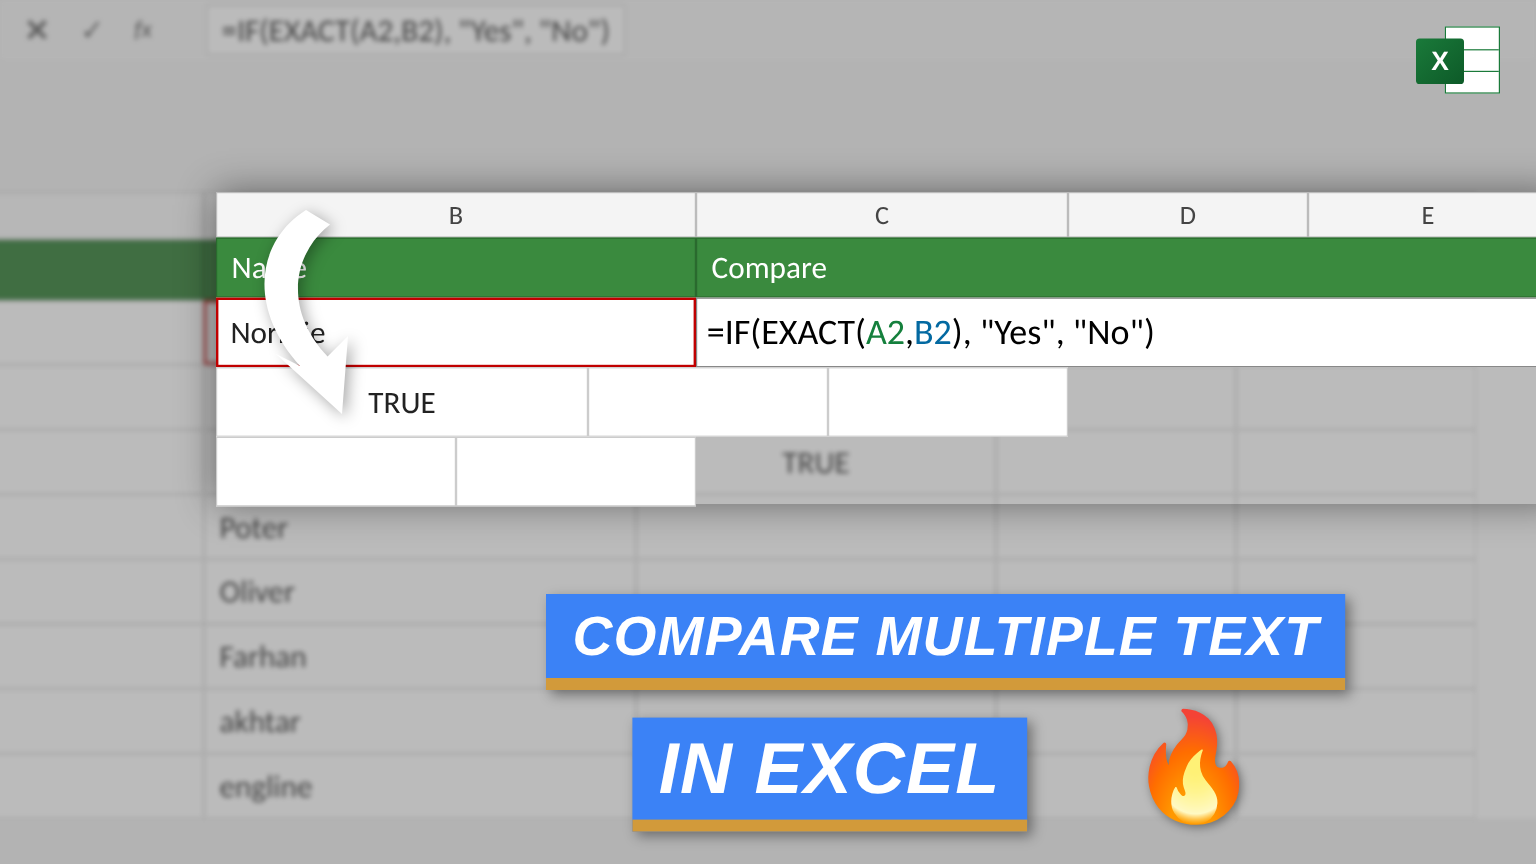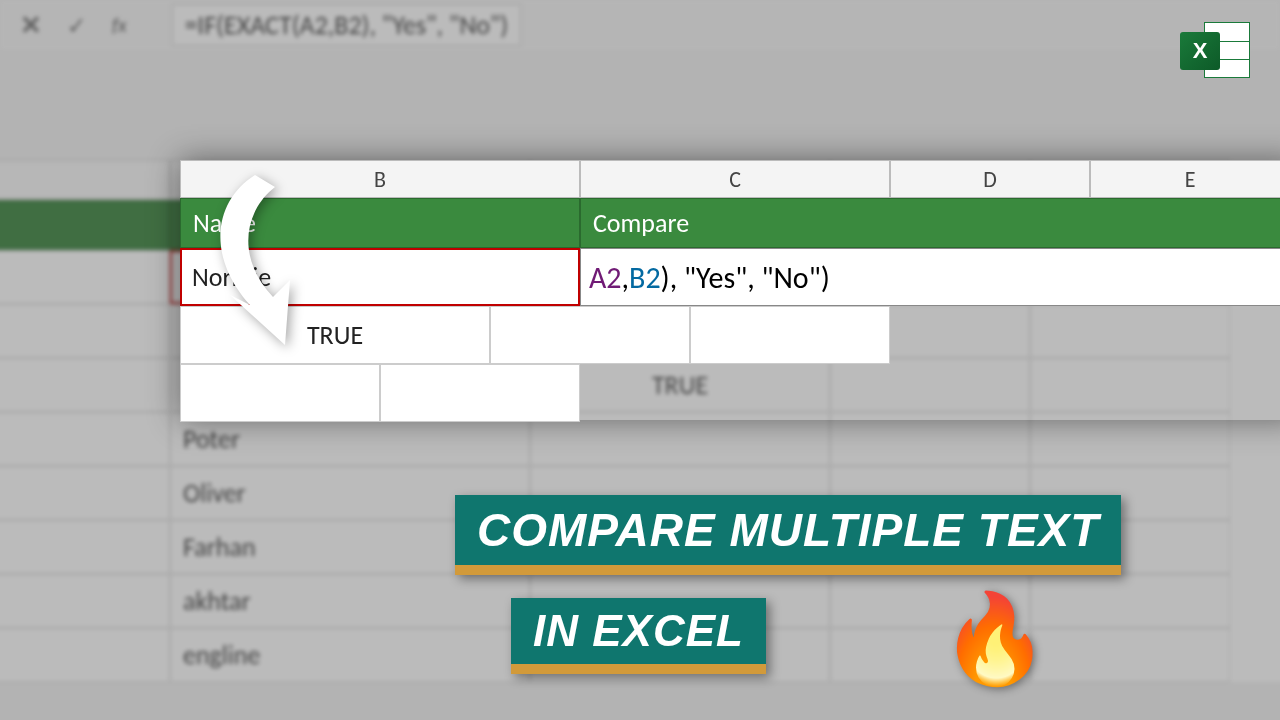--- a/index.html
+++ b/index.html
@@ -38,38 +38,38 @@
 .fz-b { width: 400px; }
 .fz-c { width: 310px; }
 .fz-d { width: 200px; }
 .fz-e { width: 200px; }
 .fz-header-row { display: flex; height: 50px; }
 .fz-header-cell { background: #3a8a3e; border: 1px solid #2a6a2e; color: #fff; font-size: 26px; display: flex; align-items: center; padding: 0 12px; }
 .fz-data-row { display: flex; height: 58px; }
 .fz-data-cell { background: #fff; border: 1px solid #ccc; font-size: 26px; color: #222; display: flex; align-items: center; padding: 0 10px; white-space: nowrap; }
 .fz-data-cell.center { justify-content: center; }
 .fz-formula-cell { background: #fff; border: 1px solid #888; font-size: 30px; padding: 0 8px; display: flex; align-items: center; white-space: nowrap; }
-.fz-formula-cell .a2 { color: #701a75; }
+.fz-formula-cell .a2 { color: #15803d; }
 .fz-formula-cell .b2 { color: #0369a1; }
 .fz-selected { border: 2px solid #c00000 !important; }
 .shadow-box { box-shadow: 0 0 30px rgba(0,0,0,0.45); }
 
 .excel-logo { position: absolute; top: 18px; right: 30px; width: 70px; height: 65px; z-index: 20; }
 .excel-logo .back-sheet { position: absolute; right: 0; top: 4px; width: 46px; height: 56px; background: #fff; border: 1px solid #1a7a3a; }
 .excel-logo .back-sheet::before, .excel-logo .back-sheet::after { content: ""; position: absolute; left: 0; right: 0; height: 1px; background: #1a7a3a; }
 .excel-logo .back-sheet::before { top: 18px; }
 .excel-logo .back-sheet::after { top: 36px; }
 .excel-logo .front { position: absolute; left: 0; top: 14px; width: 40px; height: 38px; background: linear-gradient(135deg,#1a7a3a,#0d5a28); border-radius: 3px; display: flex; align-items: center; justify-content: center; color: #fff; font-weight: bold; font-size: 22px; font-family: Arial, sans-serif; }
 
 .arrow { position: absolute; top: 165px; left: 175px; z-index: 30; width: 200px; height: 185px; }
 .arrow svg { width: 100%; height: 100%; filter: drop-shadow(3px 3px 6px rgba(0,0,0,0.35)); }
 
-.title-banner { position: absolute; z-index: 40; background: #0f766e; color: #fff; font-family: Arial Black, Arial, sans-serif; font-weight: 900; font-style: italic; letter-spacing: 1px; padding: 8px 22px; border-bottom: 10px solid #d29a3a; box-shadow: 4px 4px 10px rgba(0,0,0,0.4); }
+.title-banner { position: absolute; z-index: 40; background: #3b82f6; color: #fff; font-family: Arial Black, Arial, sans-serif; font-weight: 900; font-style: italic; letter-spacing: 1px; padding: 8px 22px; border-bottom: 10px solid #d29a3a; box-shadow: 4px 4px 10px rgba(0,0,0,0.4); }
 .banner1 { top: 495px; left: 455px; font-size: 46px; }
-.banner2 { top: 598px; left: 511px; font-size: 44px; }
+.banner2 { top: 598px; left: 527px; font-size: 60px; }
 
 .fire { position: absolute; top: 585px; left: 940px; font-size: 88px; z-index: 40; filter: drop-shadow(2px 2px 4px rgba(0,0,0,0.4)); }
 </style>
 </head>
 <body>
 
 <div class="background-blur">
   <div class="formula-bar">
     <span class="cancel">✕</span>
     <span class="accept">✓</span>
@@ -160,20 +160,21 @@
       <div class="fz-col-header fz-d">D</div>
       <div class="fz-col-header fz-e">E</div>
     </div>
     <div class="fz-header-row">
       <div class="fz-header-cell fz-b">Name</div>
       <div class="fz-header-cell" style="width:710px">Compare</div>
     </div>
     <div class="fz-data-row">
       <div class="fz-data-cell fz-b fz-selected">Normie</div>
       <div class="fz-formula-cell" style="width:710px">
+        <span>=IF(EXACT(</span>
           <span class="a2">A2</span>
           <span>,</span>
           <span class="b2">B2</span>
           <span>), "Yes", "No")</span>
       </div>
     </div>
     <div class="fz-data-row">
       <div class="fz-data-cell fz-c center">TRUE</div>
       <div class="fz-data-cell fz-d"></div>
       <div class="fz-data-cell fz-e"></div>

